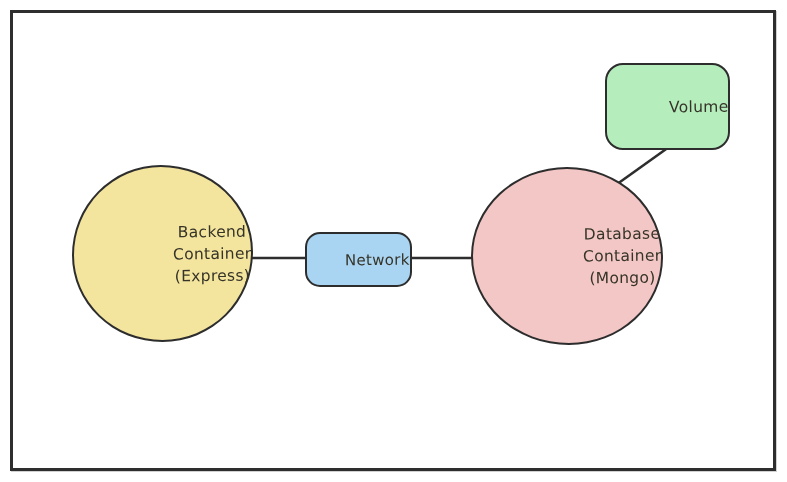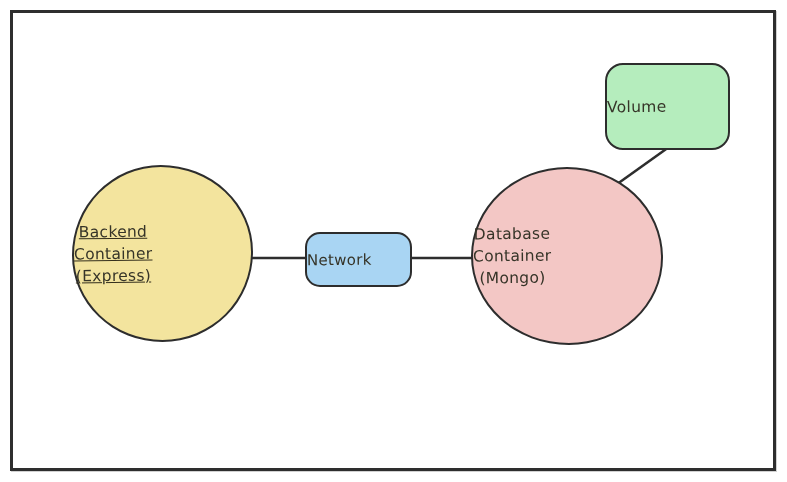--- a/index.html
+++ b/index.html
@@ -23,41 +23,40 @@
   svg.edges {
     position: absolute; left: 0; top: 0;
     width: 787px; height: 482px;
     pointer-events: none;
   }
 
   .node {
     position: absolute;
     display: flex;
     align-items: center;
-    justify-content: flex-start;
+    justify-content: flex-end;
     border: 2.5px solid #2d2d2d;
     color: #35301d;
     text-align: center;
   }
   .node .label {
     white-space: pre-line;
     font-size: 15.5px;
     line-height: 22px;
     letter-spacing: 0.3px;
     color: #363428;
     transform: rotate(-0.6deg);
   }
 
   .ellipse { border-radius: 50%; }
 
   .node-backend {
     left: 72px; top: 165px;
     width: 181px; height: 177px;
     border-radius: 49% 51% 50% 50% / 51% 49% 51% 49%;
-    text-decoration: underline;
   }
   .node-network {
     left: 305px; top: 232px;
     width: 107px; height: 55px;
     border-radius: 15px;
   }
   .node-network .label { font-size: 15px; }
   .node-database {
     left: 471px; top: 167px;
     width: 192px; height: 178px;

